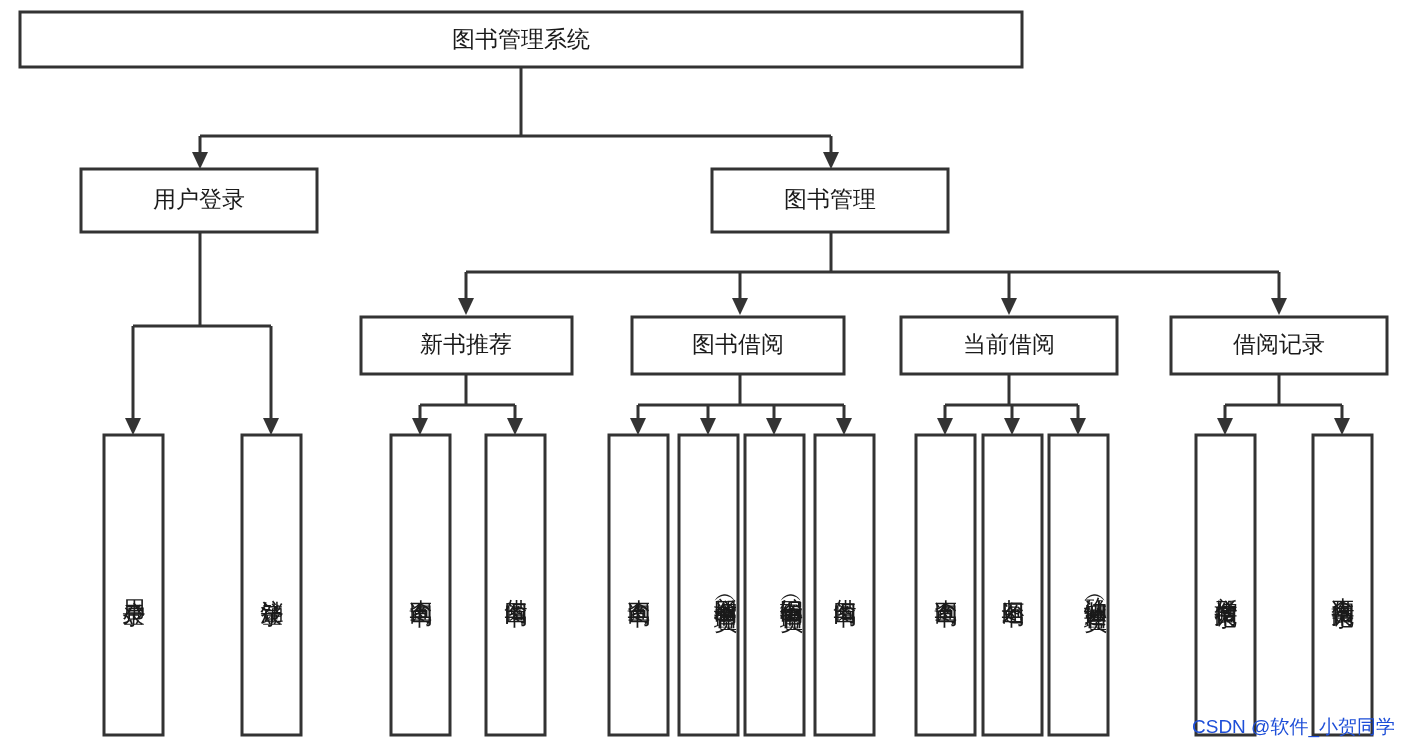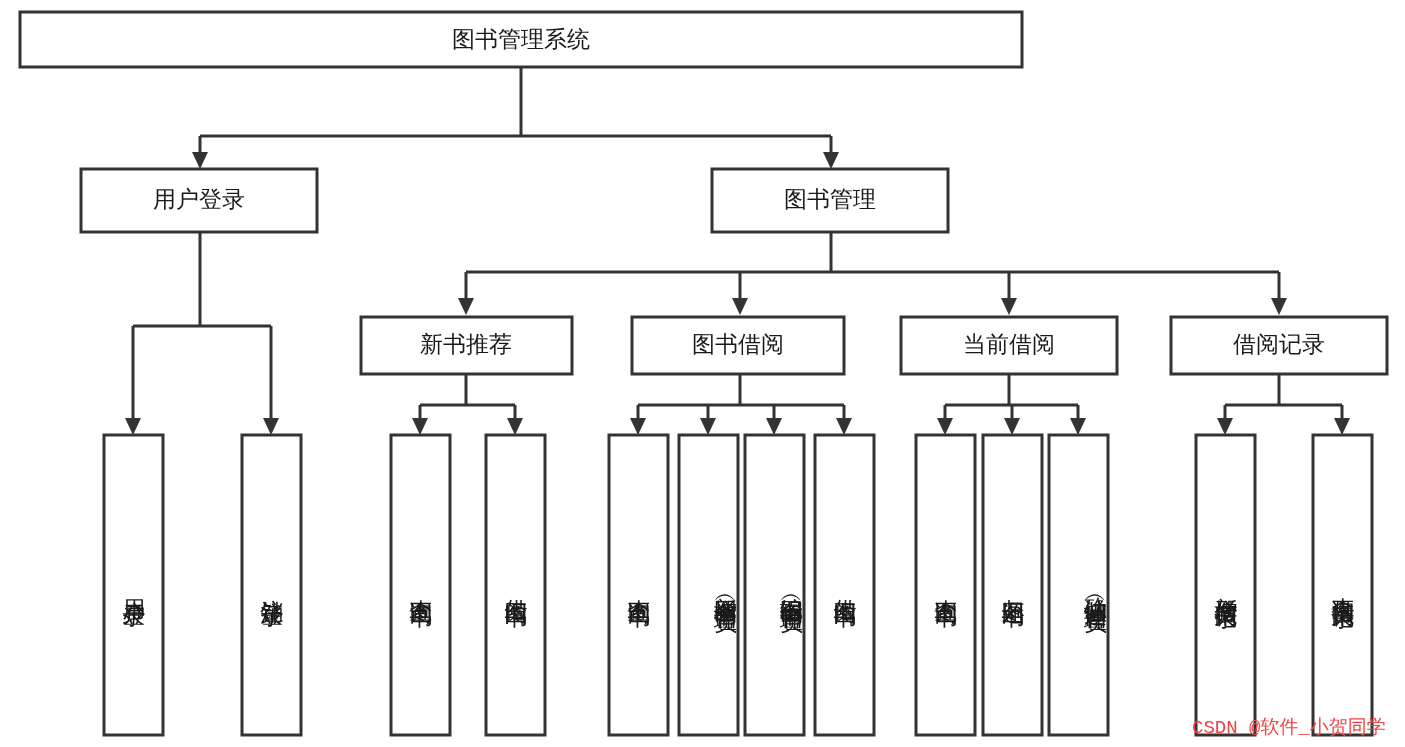--- a/index.html
+++ b/index.html
@@ -58,23 +58,23 @@
     line-height: 1.12;
     letter-spacing: 2px;
     display: flex;
     align-items: center;
     justify-content: center;
     white-space: nowrap;
     pointer-events: none;
   }
   .watermark {
     position: absolute;
-    font-family: Liberation Mono, monospace;
+    font-family: Liberation Sans, sans-serif;
     font-size: 19px;
-    color: #ef4444;
+    color: #1d4ed8;
     white-space: nowrap;
   }
 </style>
 </head>
 <body>
 
 <div id="diagram-root">
 
   <svg class="flow" viewBox="0 0 1405 747">
     <defs>

